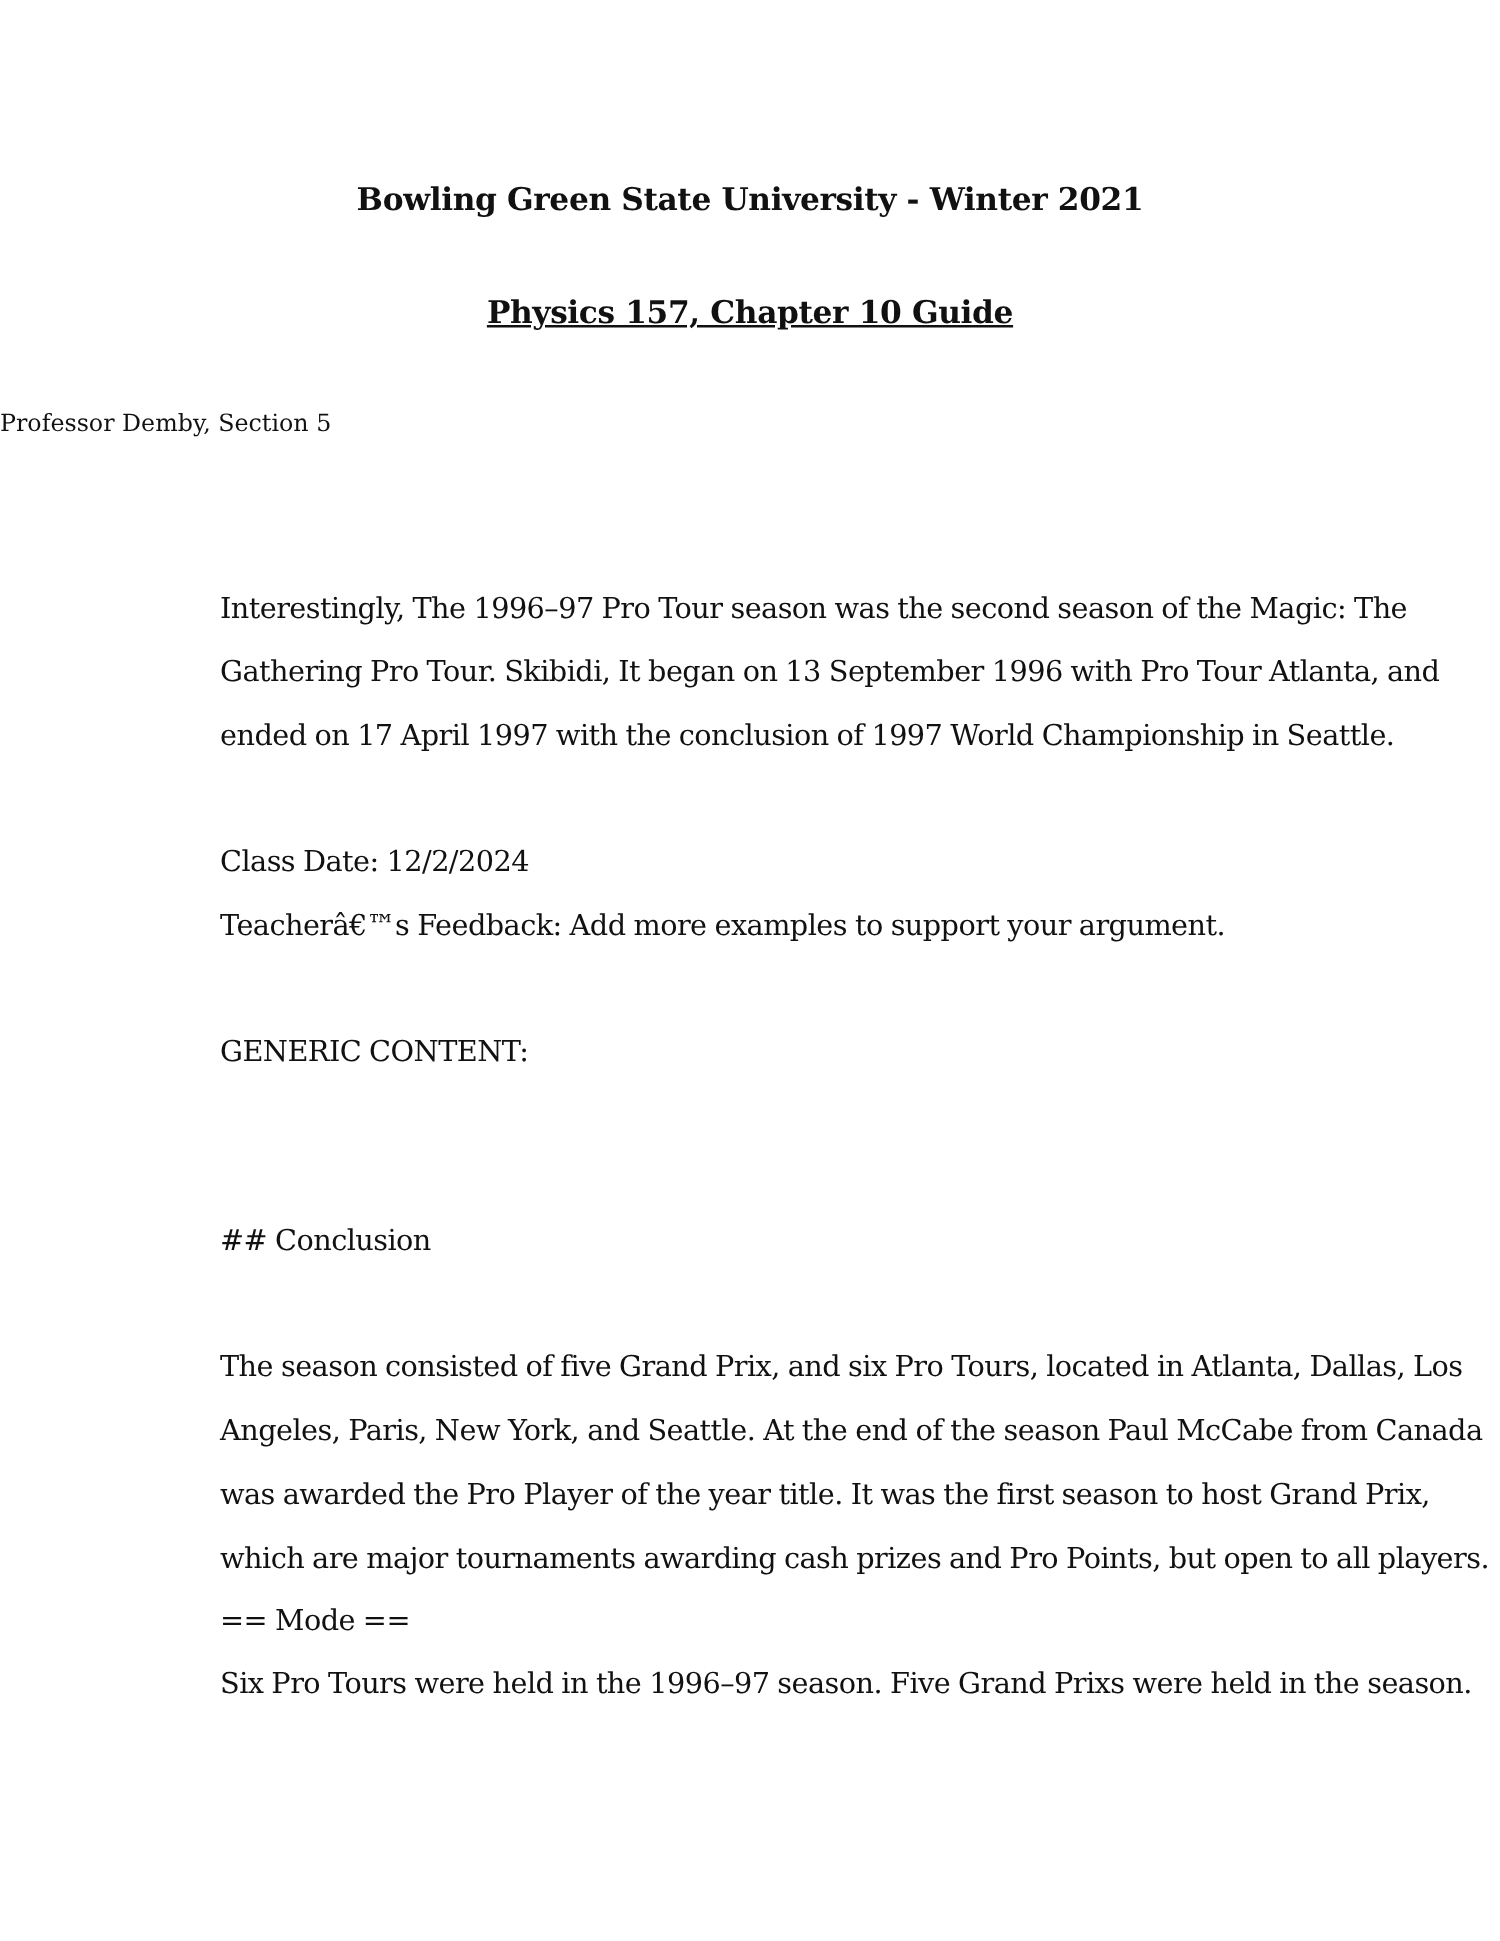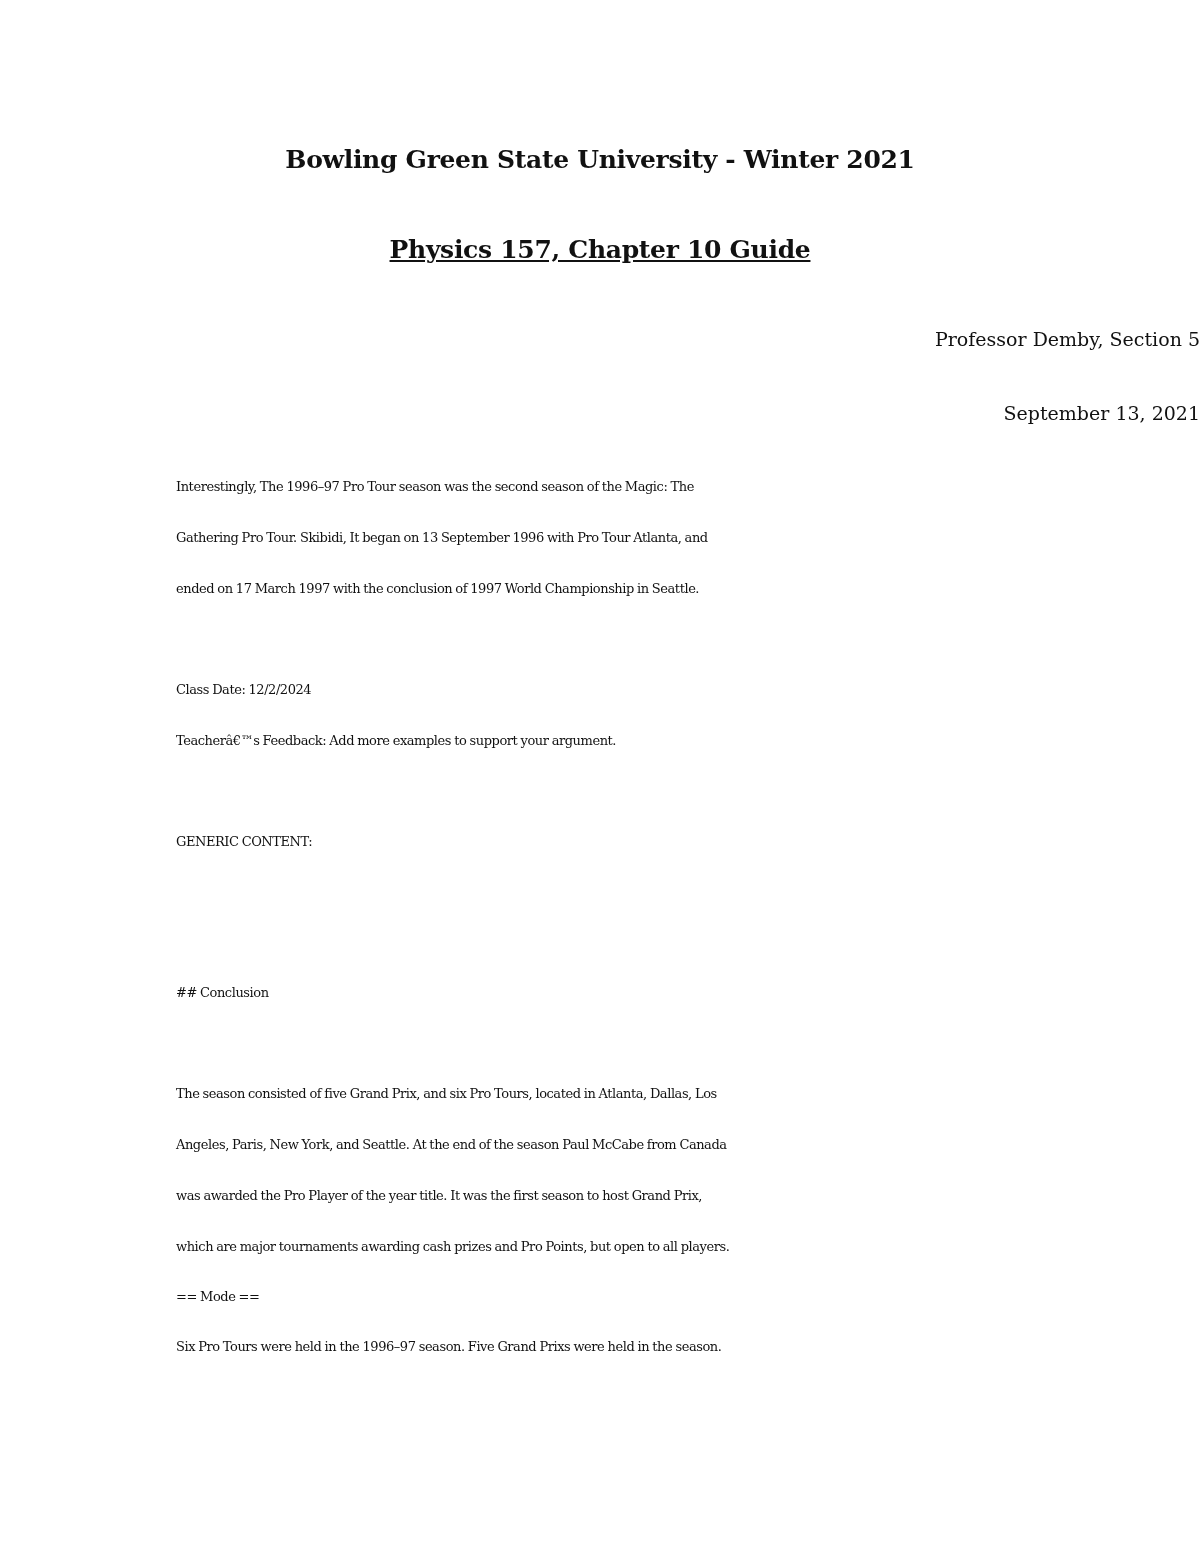--- a/index.html
+++ b/index.html
@@ -29,49 +29,48 @@
       text-align: center;
       font-weight: bold;
       font-size: 25px;
       letter-spacing: -0.3px;
       line-height: 32px;
     }
     .center-line {
       position: absolute;
       left: 0;
       width: 1200px;
-      text-align: right;
+      text-align: left;
       font-size: 19px;
       line-height: 26px;
     }
     .line {
       position: absolute;
       left: 176px;
-      font-size: 13px;
+      font-size: 23px;
       line-height: 26px;
       white-space: nowrap;
       letter-spacing: -0.45px;
       word-spacing: -0.5px;
     }
   </style>
 </head>
 <body>
 
 <div class="page">
 
   <div class="title" style="top:144px;">Bowling Green State University - Winter 2021</div>
   <div class="title" style="top:234px;text-decoration:underline;">Physics 157, Chapter 10 Guide</div>
 
   <div class="center-line" style="top:326px;">Professor Demby, Section 5</div>
-  <div class="center-line" style="top:400px;">September 13, 2021</div>
 
   <div>
     <div class="line" style="top:474px;">Interestingly, The 1996–97 Pro Tour season was the second season of the Magic: The</div>
     <div class="line" style="top:525px;">Gathering Pro Tour. Skibidi, It began on 13 September 1996 with Pro Tour Atlanta, and</div>
-    <div class="line" style="top:576px;">ended on 17 March 1997 with the conclusion of 1997 World Championship in Seattle.</div>
+    <div class="line" style="top:576px;">ended on 17 April 1997 with the conclusion of 1997 World Championship in Seattle.</div>
   </div>
 
   <div class="line" style="top:677px;">Class Date: 12/2/2024</div>
   <div class="line" style="top:728px;">Teacherâ€™s Feedback: Add more examples to support your argument.</div>
 
   <div class="line" style="top:829px;">GENERIC CONTENT:</div>
 
   <div class="line" style="top:980px;">## Conclusion</div>
 
   <div>

